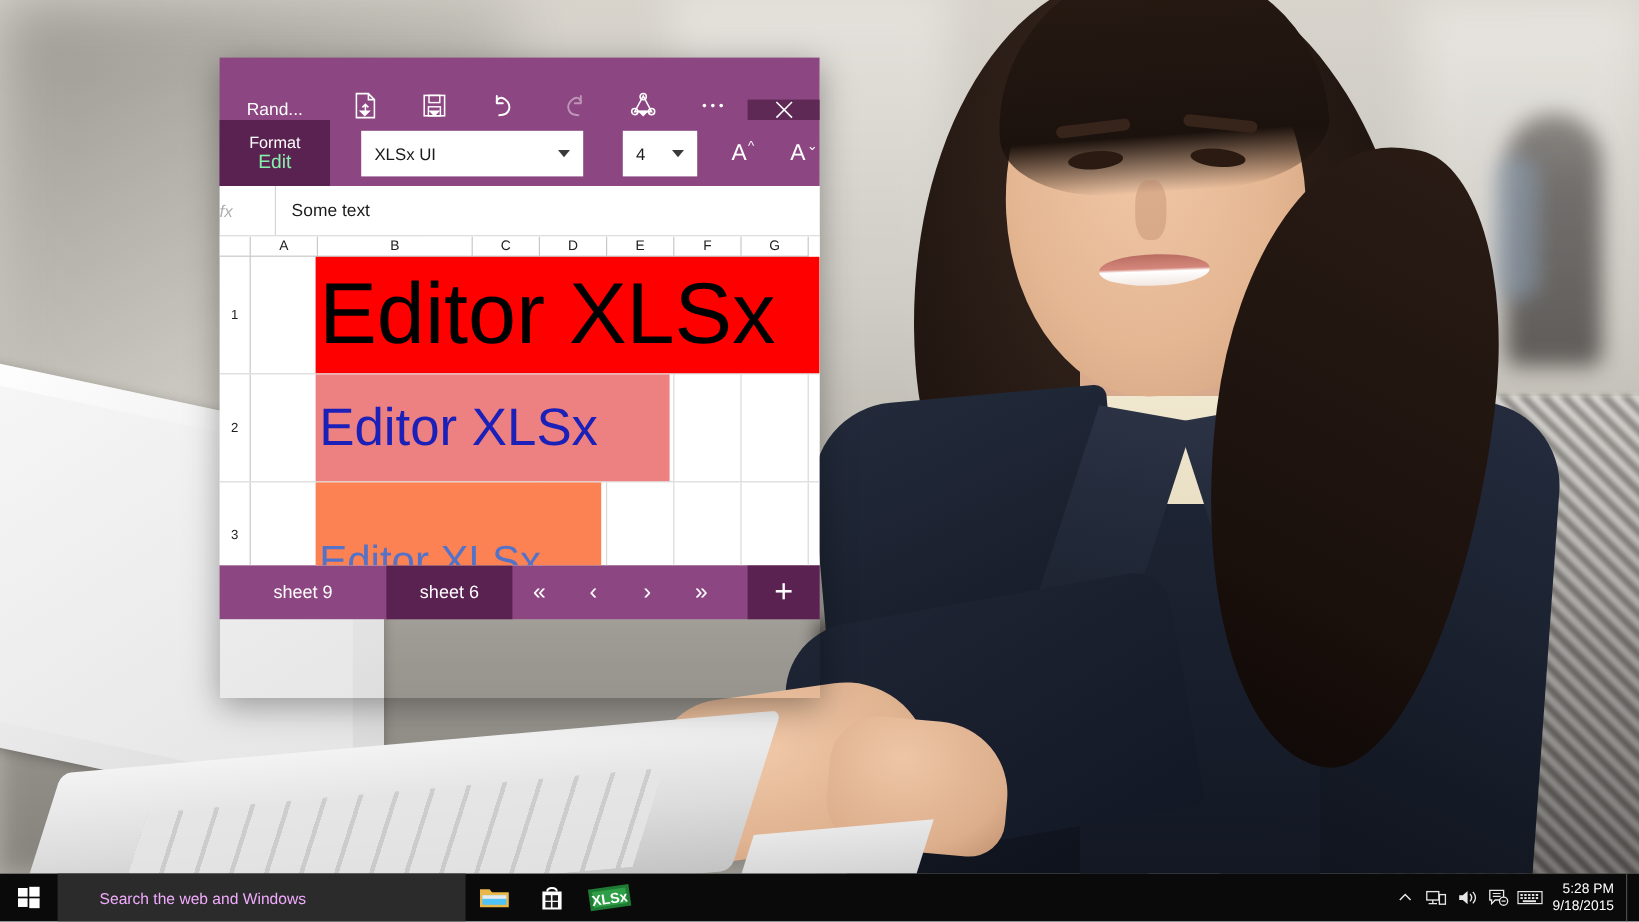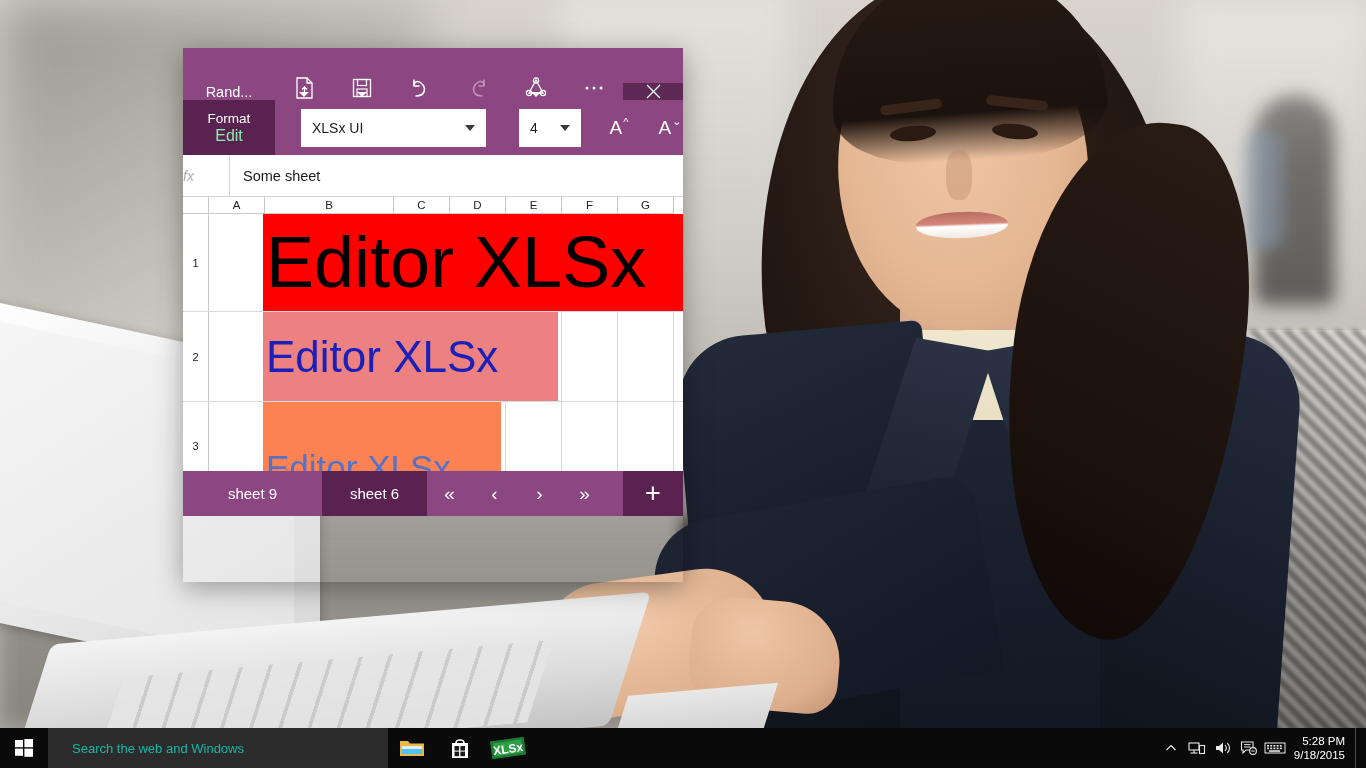--- a/index.html
+++ b/index.html
@@ -171,21 +171,21 @@
   #sheetnav{display:flex;align-items:stretch;}
   .navb{width:45px;display:flex;align-items:center;justify-content:center;color:#fff;font-size:19px;}
   #sheetadd{width:60px;background:#5a2250;display:flex;align-items:center;justify-content:center;
       color:#fff;font-size:27px;font-weight:300;margin-left:auto;}
 
   
   #taskbar{position:absolute;left:0;bottom:0;width:1366px;height:40px;background:#0a0a0a;
       display:flex;align-items:center;}
   #startbtn{width:48px;height:40px;display:flex;align-items:center;justify-content:center;}
   #searchbox{width:340px;height:40px;background:#2b2b2b;display:flex;align-items:center;}
-  #searchbox .ph{padding-left:24px;color:#14b8a6;font-size:13px;}
+  #searchbox .ph{padding-left:12px;color:#f0abfc;font-size:13px;margin-left:23px;}
   .tbapp{width:48px;height:40px;display:flex;align-items:center;justify-content:center;}
   #tray{margin-left:auto;display:flex;align-items:center;height:40px;padding-right:4px;}
   .trayi{width:26px;display:flex;align-items:center;justify-content:center;color:#e8e8e8;}
   #clock{color:#fff;font-size:11.5px;text-align:right;line-height:14px;padding:0 10px 0 6px;}
   #showdesk{width:6px;height:40px;border-left:1px solid #4a4a4a;}
 </style>
 </head>
 <body>
 
 <div id="desktop">
@@ -316,21 +316,21 @@
     </div>
     <div class="fontsz">
       <span>A</span>
       <span class="mark">⌄</span>
     </div>
   </div>
 
   <div id="formulabar">
     <div id="fx">fx</div>
     <div id="fx-div"></div>
-    <div id="formula-val">Some sheet</div>
+    <div id="formula-val">Some text</div>
   </div>
 
   <div id="gridwrap">
     <div id="colhead">
       <div class="corner"></div>
     <div class="ch" style="flex: 0 0 55px;">A</div>
         <div class="ch" style="flex: 0 0 128px;">B</div>
         <div class="ch" style="flex: 0 0 55px;">C</div>
         <div class="ch" style="flex: 0 0 55px;">D</div>
         <div class="ch" style="flex: 0 0 55px;">E</div>

